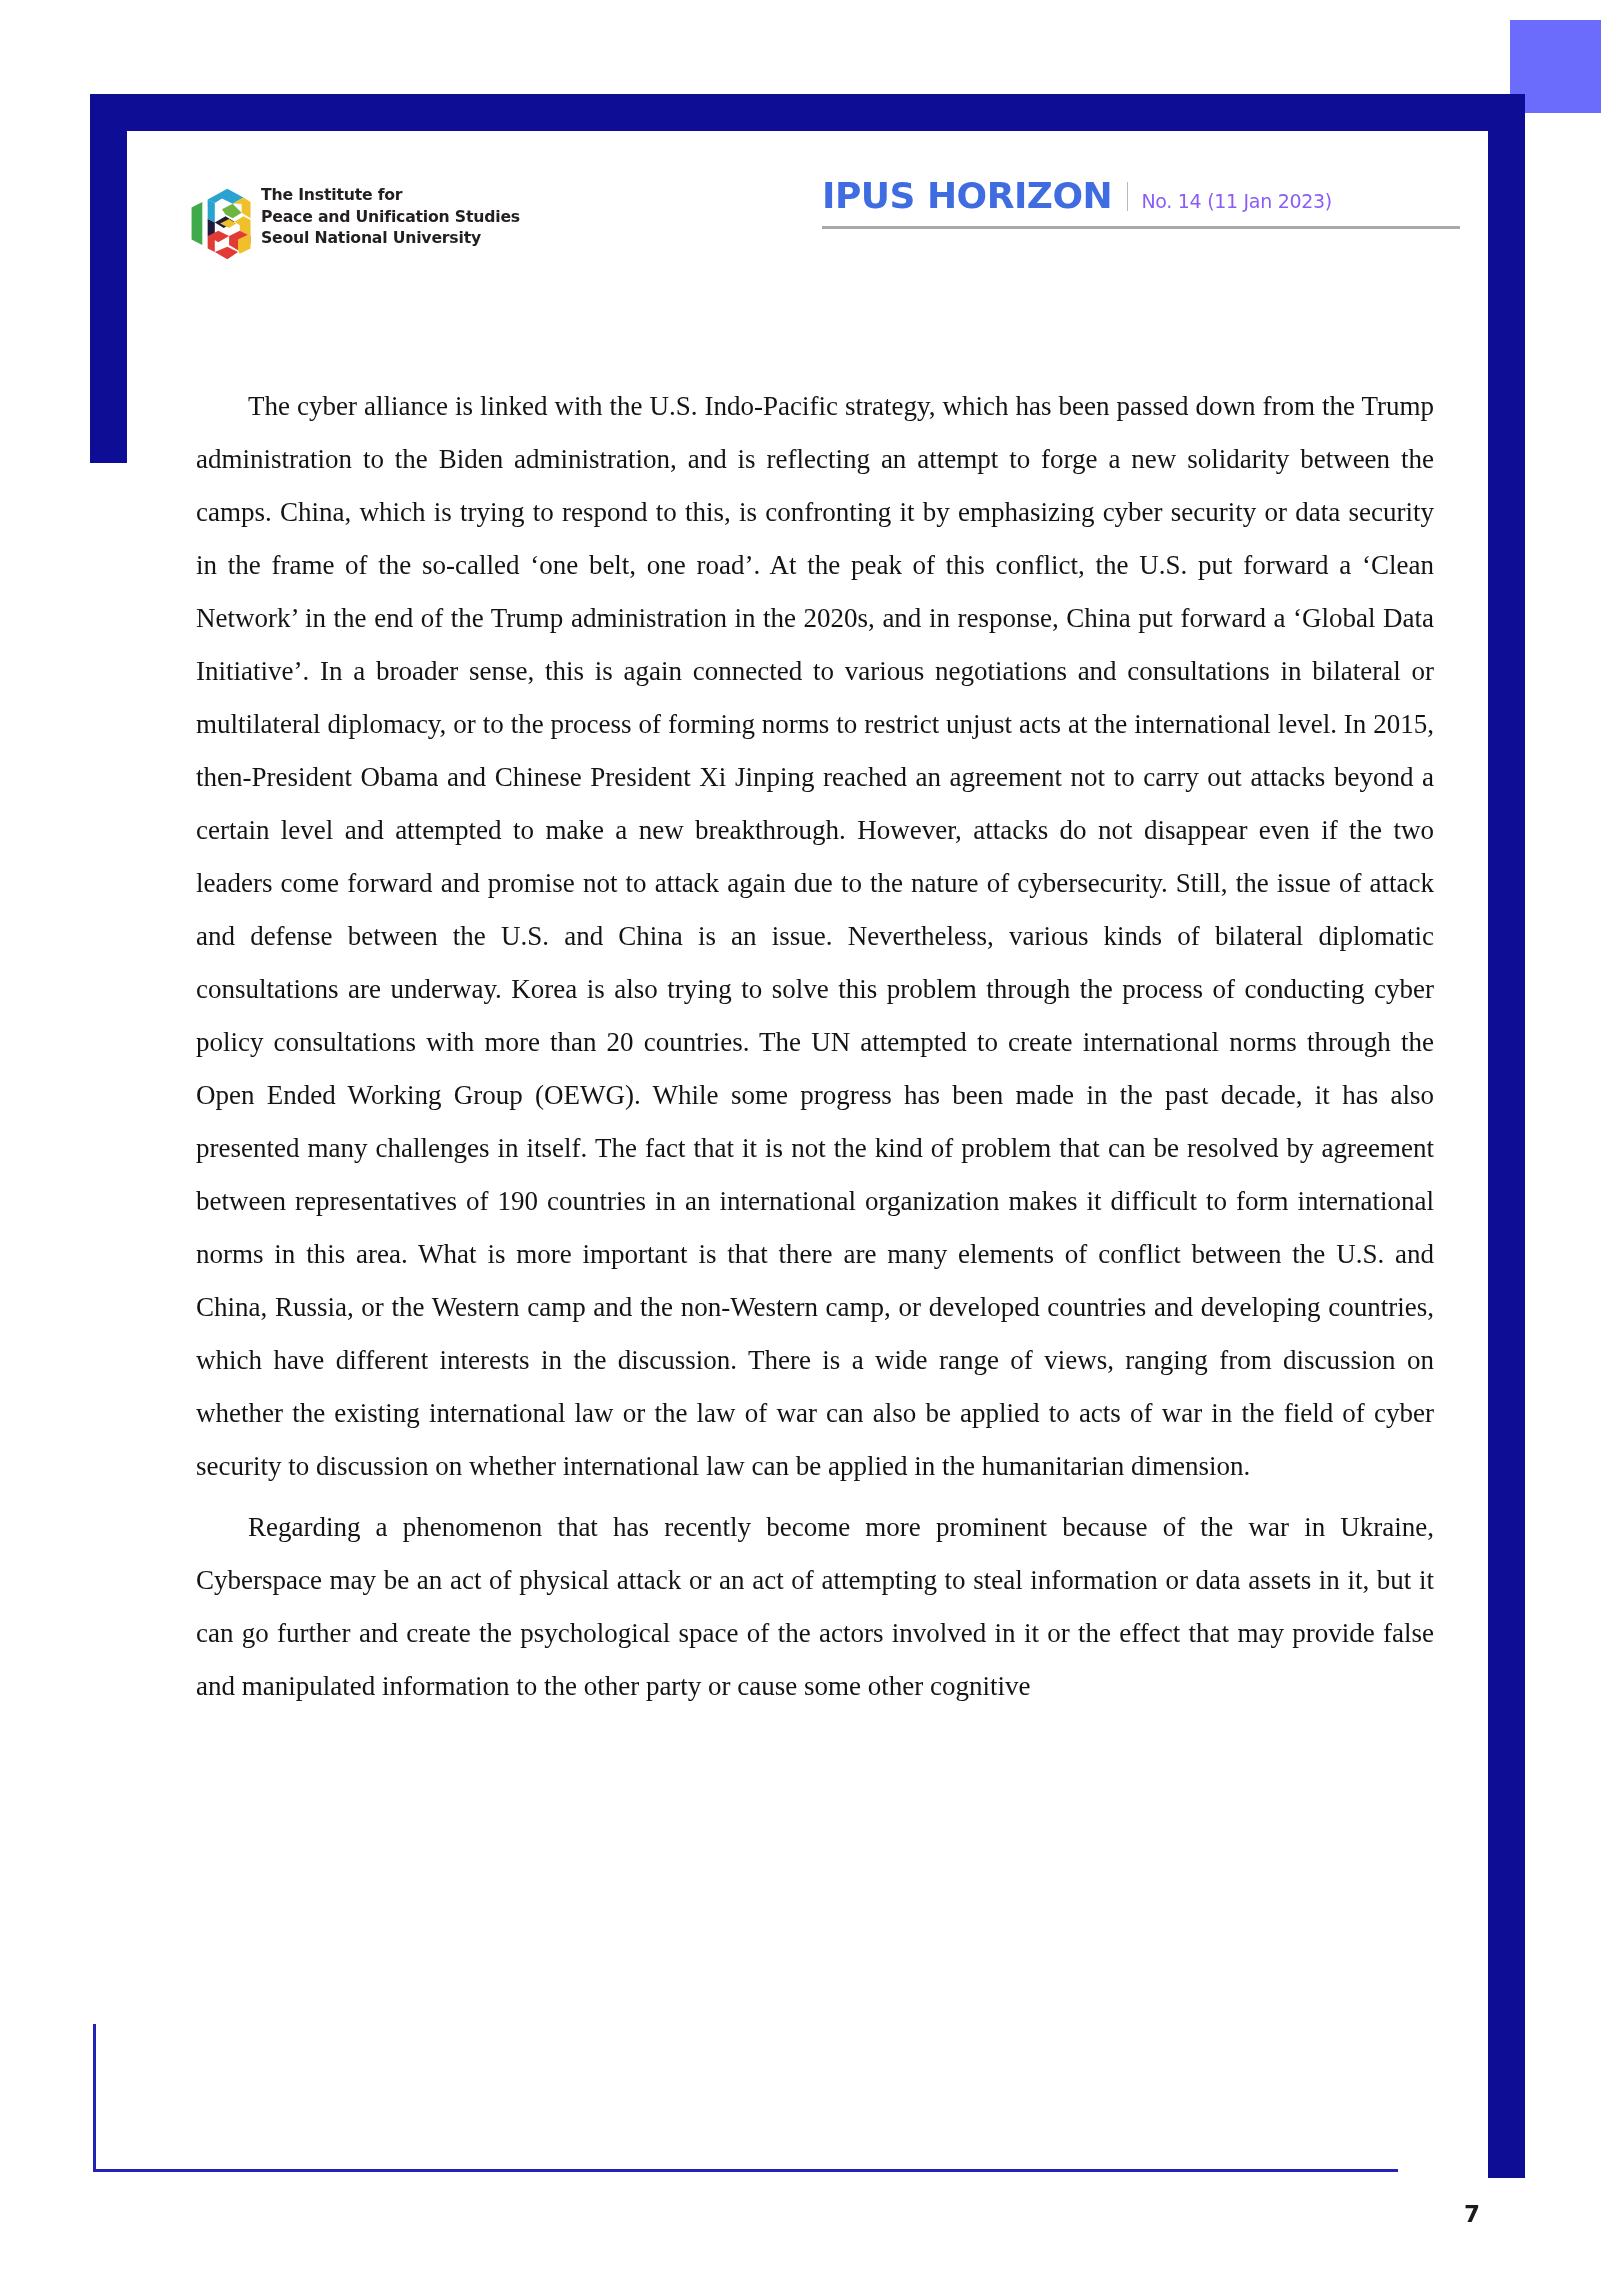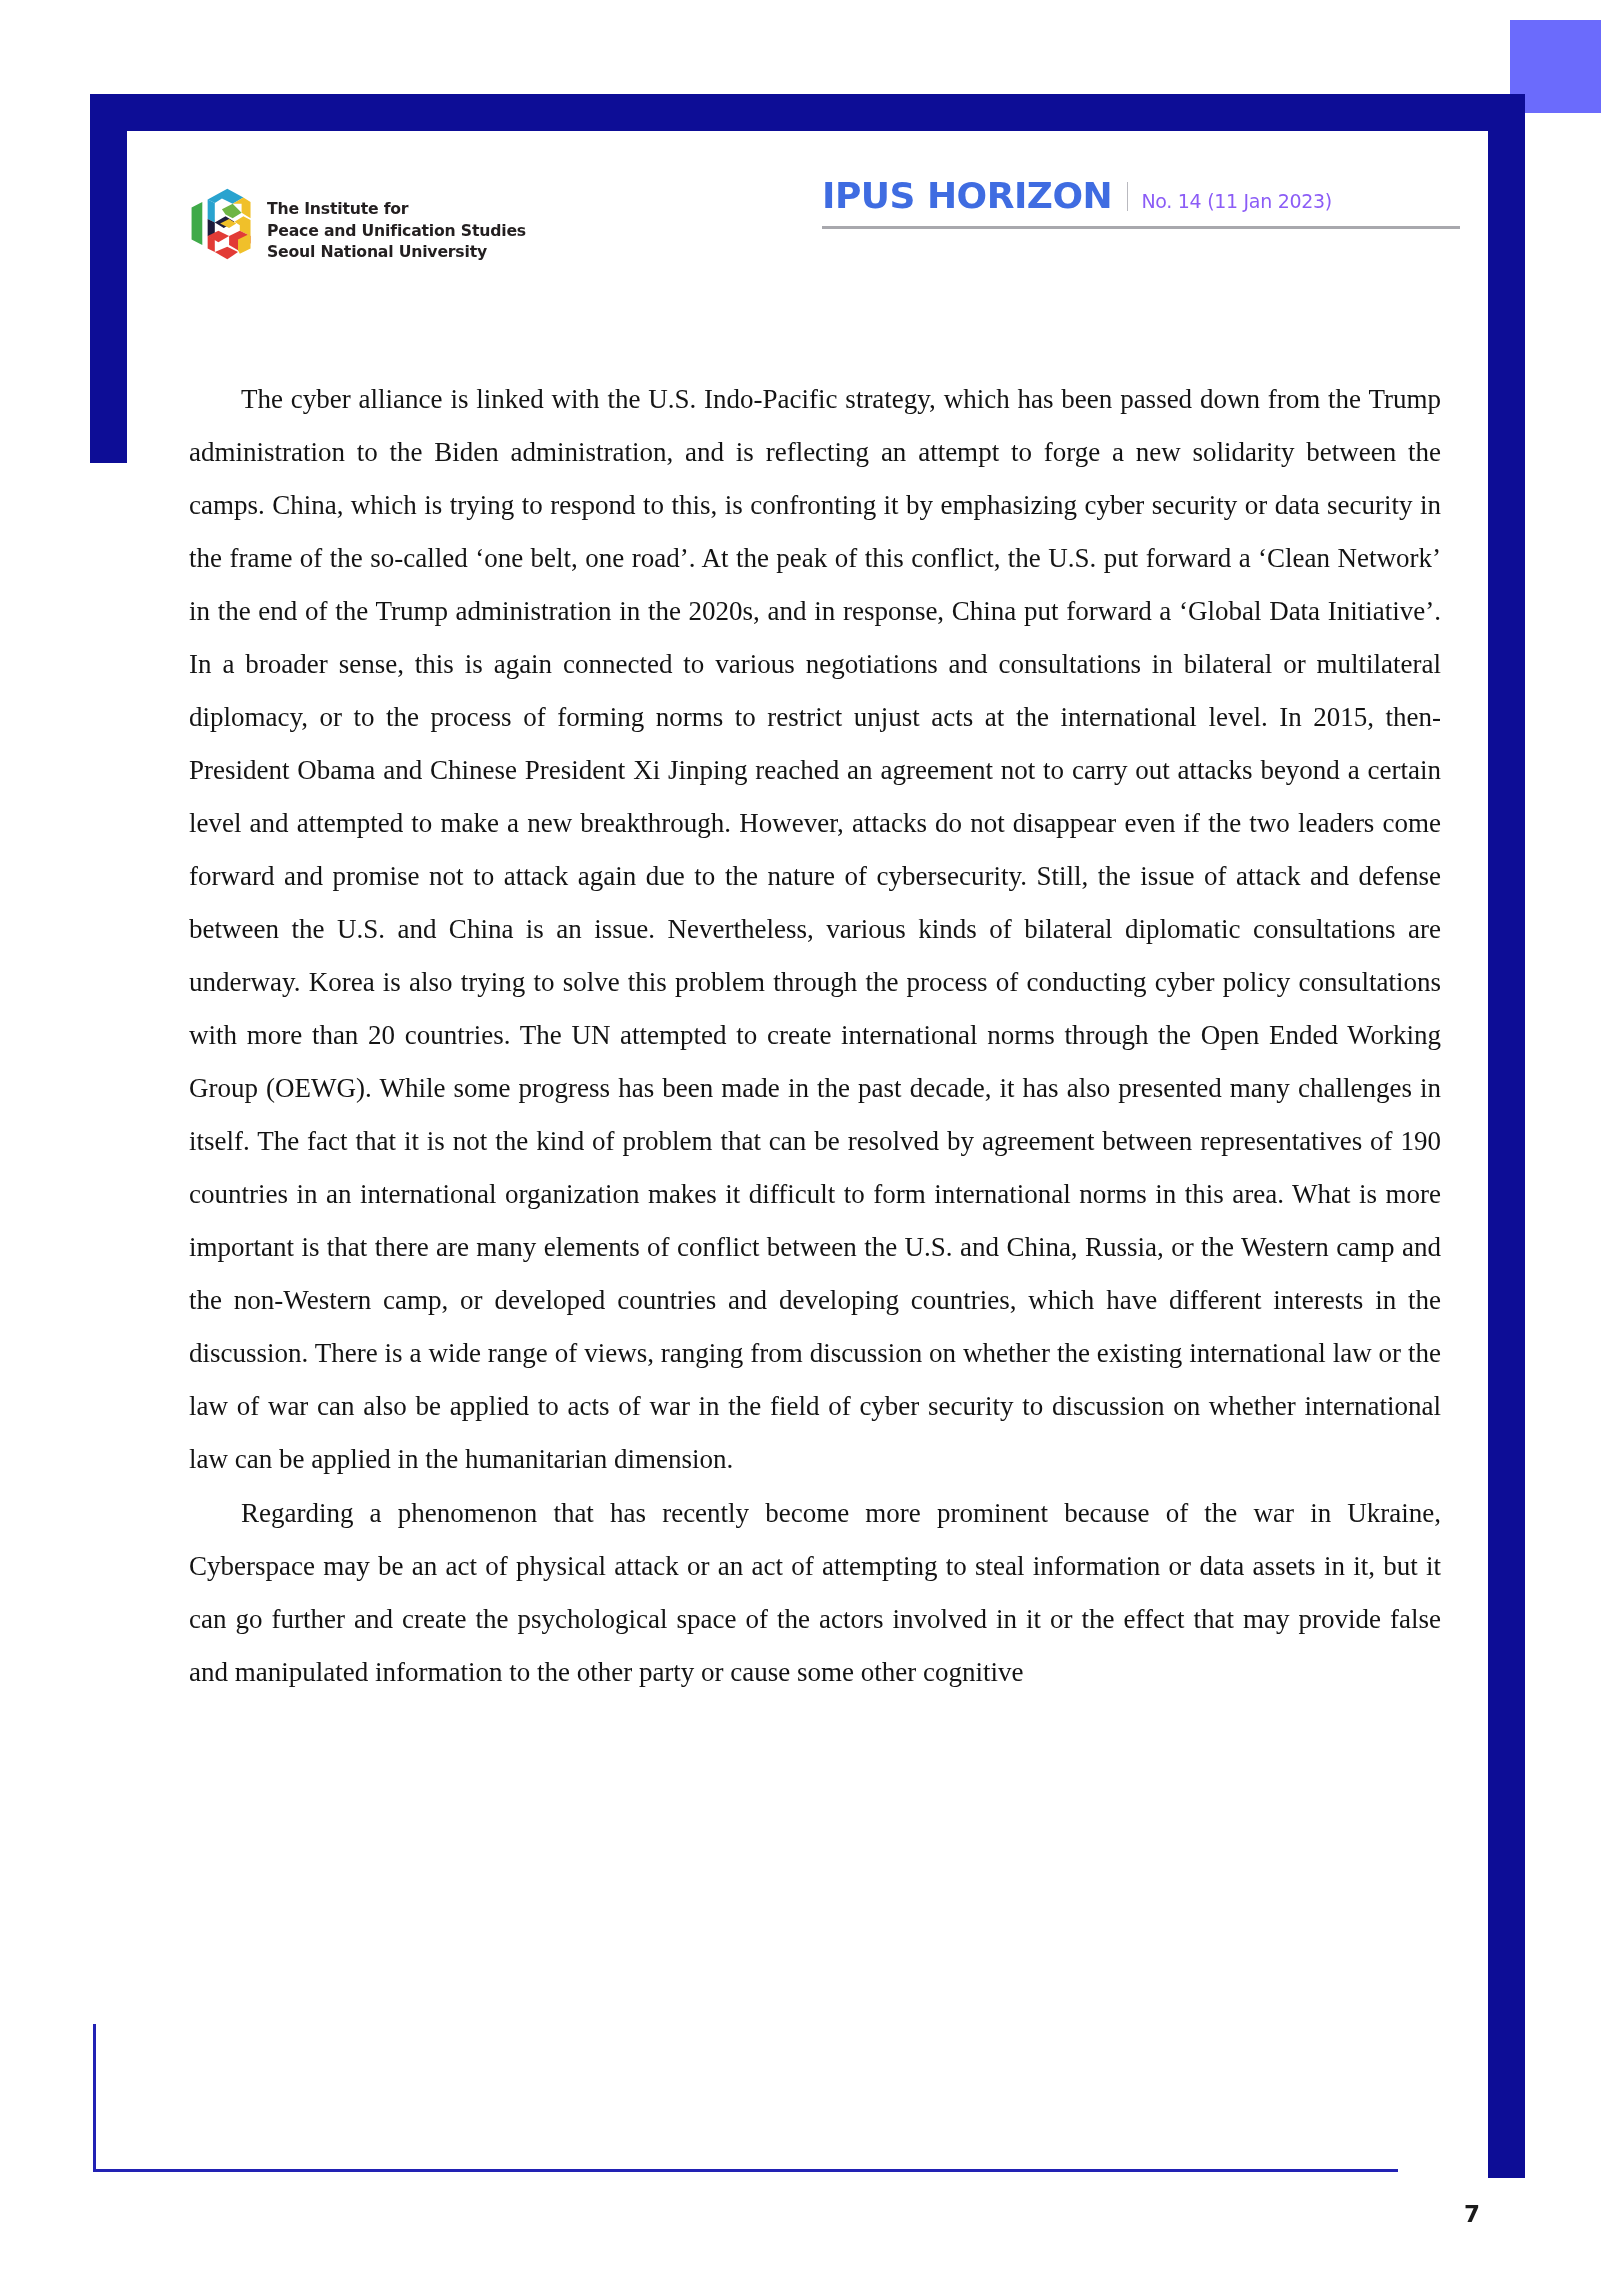--- a/index.html
+++ b/index.html
@@ -89,22 +89,22 @@
     top: 175px;
     width: 1272px;
     height: 99px;
   }
 
   .logo-block {
     position: absolute;
     left: 0;
     top: 9px;
     display: flex;
-    align-items: flex-end;
-    gap: 12px;
+    align-items: flex-start;
+    gap: 6px;
   }
 
   .logo-mark {
     width: 67px;
     height: 79px;
     display: block;
   }
 
   .logo-text {
     font-family: "DejaVu Sans", "Liberation Sans", sans-serif;
@@ -169,21 +169,21 @@
   
 
   .article {
     position: absolute;
     left: 188px;
     top: 372px;
     width: 1254px;
   }
 
   .article p {
-    margin: 1px;
+    margin: 8px;
     font-family: "Liberation Serif", "DejaVu Serif", serif;
     font-size: 27px;
     line-height: 53px;
     color: #141414;
     text-align: justify;
     text-indent: 52px;
     hyphens: none;
   }
 
   

